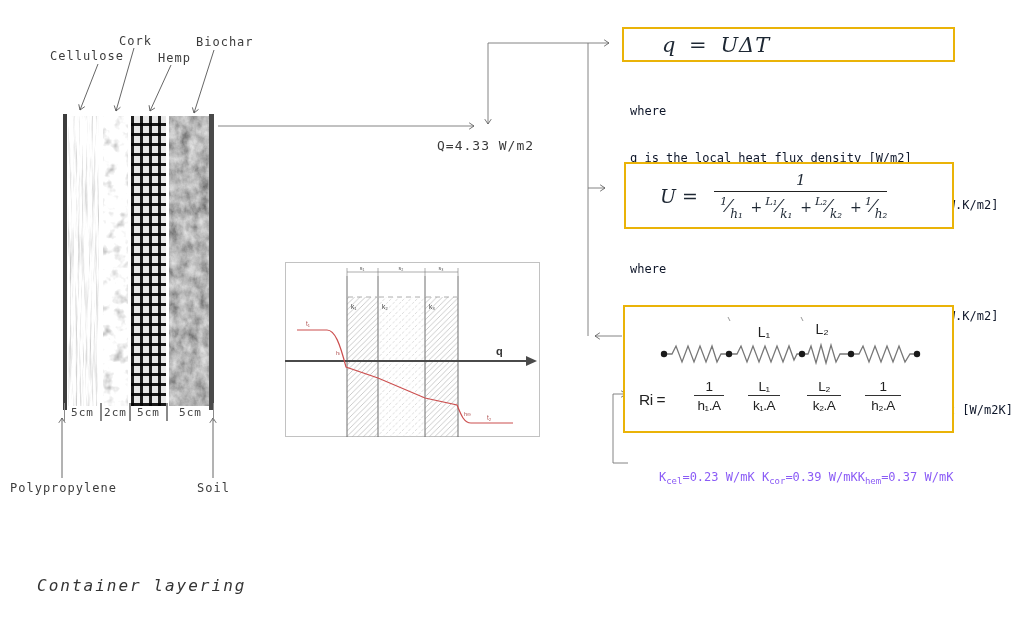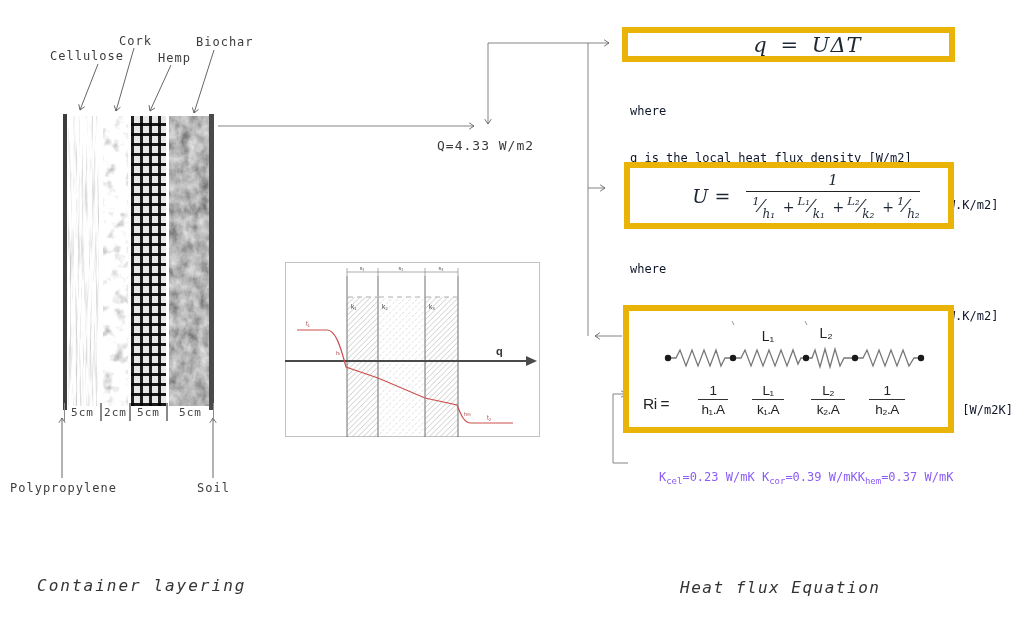--- a/index.html
+++ b/index.html
@@ -2,21 +2,21 @@
 <html><head>
 <meta charset="utf-8">
 <style>
   html,body{margin:0;padding:0;background:#fff;}
   #canvas{position:relative;width:1024px;height:620px;background:#fff;overflow:hidden;
           font-family:"DejaVu Sans Mono","Liberation Mono",monospace;color:#3a3a3a;}
   .abs{position:absolute;}
   .lbl{font-size:12px;letter-spacing:1px;color:#3c3c3c;white-space:pre;}
   .caption{font-size:16px;letter-spacing:2px;color:#333;white-space:pre;font-style:italic;}
   .wheretxt{font-size:12px;line-height:15.6px;color:#0f172a;white-space:pre;}
-  .eqbox{position:absolute;background:#fff;border:6px solid #eab308;box-sizing:border-box;justify-content:center;}
+  .eqbox{position:absolute;background:#fff;border:2px solid #eab308;box-sizing:border-box;}
   .serifeq{font-family:"DejaVu Serif","Liberation Serif",serif;font-style:italic;color:#1d2733;}
   
   .frac{display:inline-block;text-align:center;vertical-align:middle;}
   .fnum{display:block;border-bottom:1.4px solid #222;padding:0 8px 2px;font-size:15px;}
   .fden{display:block;padding-top:2px;font-size:15px;white-space:nowrap;}
   .op{font-style:normal;margin:0 3px;font-size:14px;}
   .sup{font-size:11.5px;vertical-align:7px;}
   .slash{font-size:17px;}
   .ssub{font-size:12px;vertical-align:-6px;}
   
@@ -274,15 +274,14 @@
     <span class="rfrac cond" style="left:240px;width:36px;">
       <span class="rnum">1</span>
       <span class="rden">h₂.A</span>
     </span>
   </div>
 
   <div class="abs kline" style="left:630px;top:456px;">
     <span><span>K</span><sub>cel</sub><span>=0.23 W/mK </span></span><span><span>K</span><sub>cor</sub><span>=0.39 W/mK</span></span><span><span>K</span><sub>hem</sub><span>=0.37 W/mK</span></span>
   </div>
 
-  <div class="abs caption" style="left:680px;top:578px;letter-spacing:1.5px;">Heat flux Equation</div>
 
 </div>
 
 </body></html>

